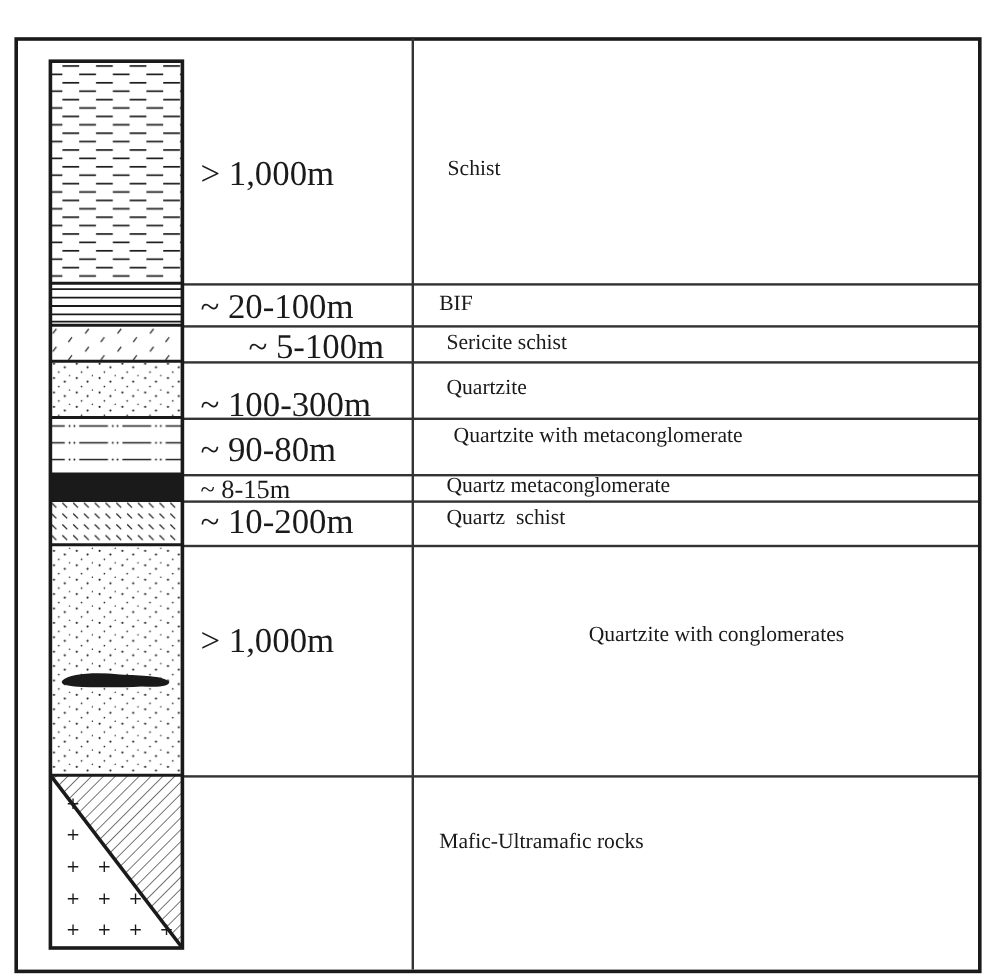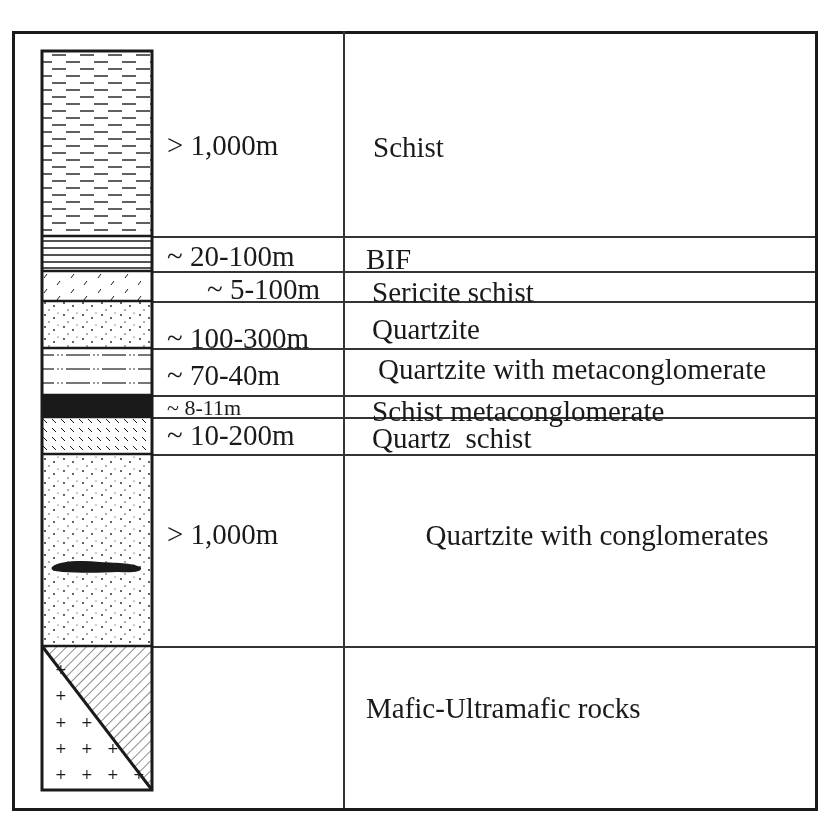--- a/index.html
+++ b/index.html
@@ -5,21 +5,21 @@
   html, body { margin:0; padding:0; background:#ffffff; }
   body { width:836px; height:817px; position:relative; overflow:hidden;
          font-family:"Liberation Serif", "DejaVu Serif", serif; color:#1a1a1a; }
   .frame { position:absolute; left:12px; top:31px; width:800px; height:774px;
            border:3px solid #1a1a1a; box-sizing:content-box; }
   .vdiv { position:absolute; left:343px; top:31px; width:1.5px; height:777px; background:#333; }
   .hline { position:absolute; left:152px; width:663px; height:1.5px; background:#333; }
   .col-svg { position:absolute; left:0; top:0; }
   .thk { position:absolute; font-size:29px; white-space:nowrap; line-height:1; }
   .thk.sm { font-size:22px; }
-  .desc { position:absolute; font-size:29px; white-space:nowrap; line-height:1.25; }
+  .desc { position:absolute; font-size:18px; white-space:nowrap; line-height:1.25; }
   .desc.center { text-align:center; }
 </style>
 </head>
 <body>
 
 <div class="frame"></div>
 <div class="vdiv"></div>
 
 <div class="hline" style="top:236px"></div>
 <div class="hline" style="top:271px"></div>
@@ -112,30 +112,30 @@
     <line x1="42" y1="646" x2="152" y2="646"></line>
   </g>
 
   <rect x="42" y="51" width="110" height="739" fill="none" stroke="#1a1a1a" stroke-width="3"></rect>
 </svg>
 
 <div class="thk" style="left:167px; top:131px;">&gt; 1,000m</div>
 <div class="thk" style="left:167px; top:242px;">~ 20-100m</div>
 <div class="thk" style="left:167px; top:275px;margin-left:40px;">~ 5-100m</div>
 <div class="thk" style="left:167px; top:312px;margin-top:12px;">~ 100-300m</div>
-<div class="thk" style="left:167px; top:361px;">~ 70-40m</div>
-<div class="thk sm" style="left:167px; top:397px;">~ 8-11m</div>
+<div class="thk" style="left:167px; top:361px;">~ 90-80m</div>
+<div class="thk sm" style="left:167px; top:397px;">~ 8-15m</div>
 <div class="thk" style="left:167px; top:421px;">~ 10-200m</div>
 <div class="thk" style="left:167px; top:520px;">&gt; 1,000m</div>
 
 <div class="desc" style="left:373px; top:129px;">Schist</div>
 <div class="desc" style="left:366px; top:241px;">BIF</div>
 <div class="desc" style="left:372px; top:274px;">Sericite schist</div>
 <div class="desc" style="left:372px; top:311px;">Quartzite</div>
 <div class="desc" style="left:378px; top:351px;">Quartzite with metaconglomerate</div>
-<div class="desc" style="left:372px; top:393px;">Schist metaconglomerate</div>
+<div class="desc" style="left:372px; top:393px;">Quartz metaconglomerate</div>
 <div class="desc" style="left:372px; top:420px; white-space:pre;">Quartz  schist</div>
 <div class="desc center" style="left:344px; width:506px; top:517px;">
   <div>Quartzite with conglomerates</div>
 </div>
 <div class="desc" style="left:366px; top:690px;">
   <div>Mafic-Ultramafic rocks</div>
 </div>
 
 </body></html>

